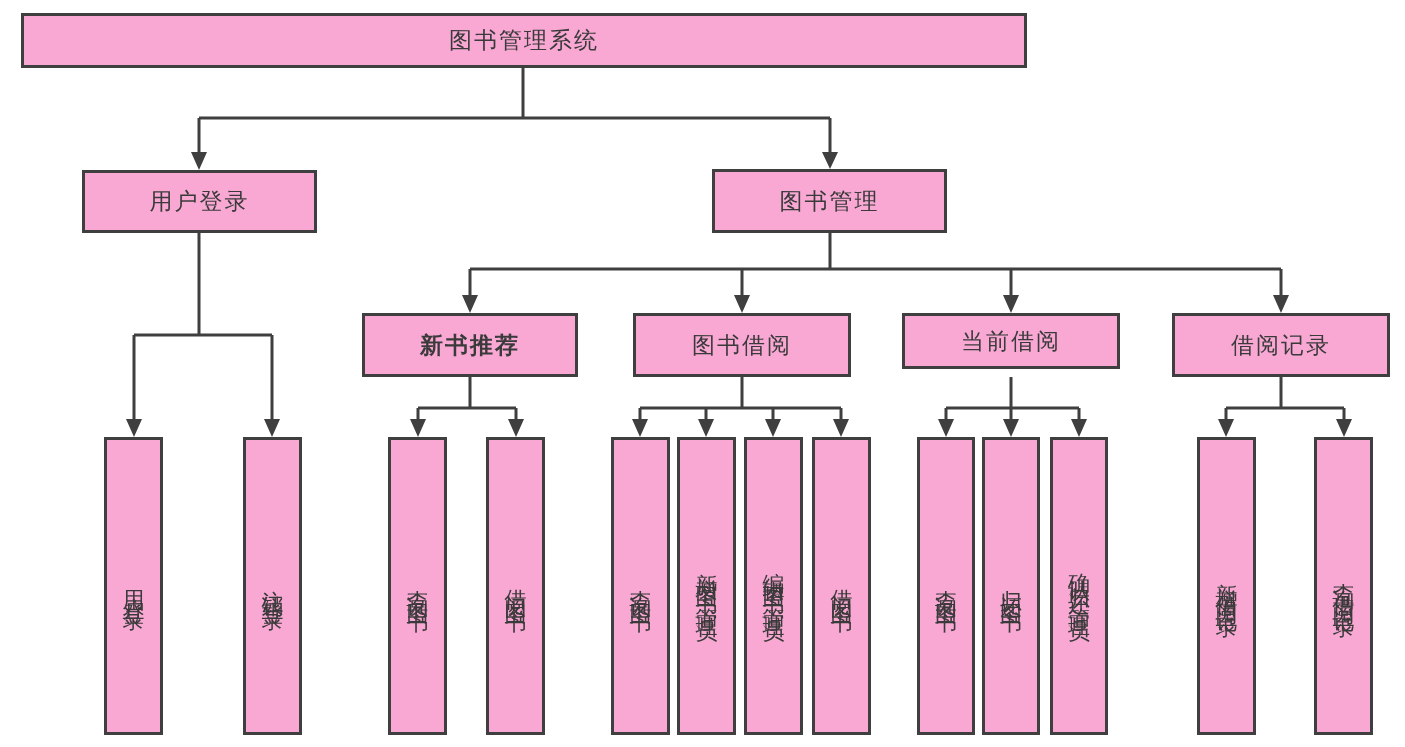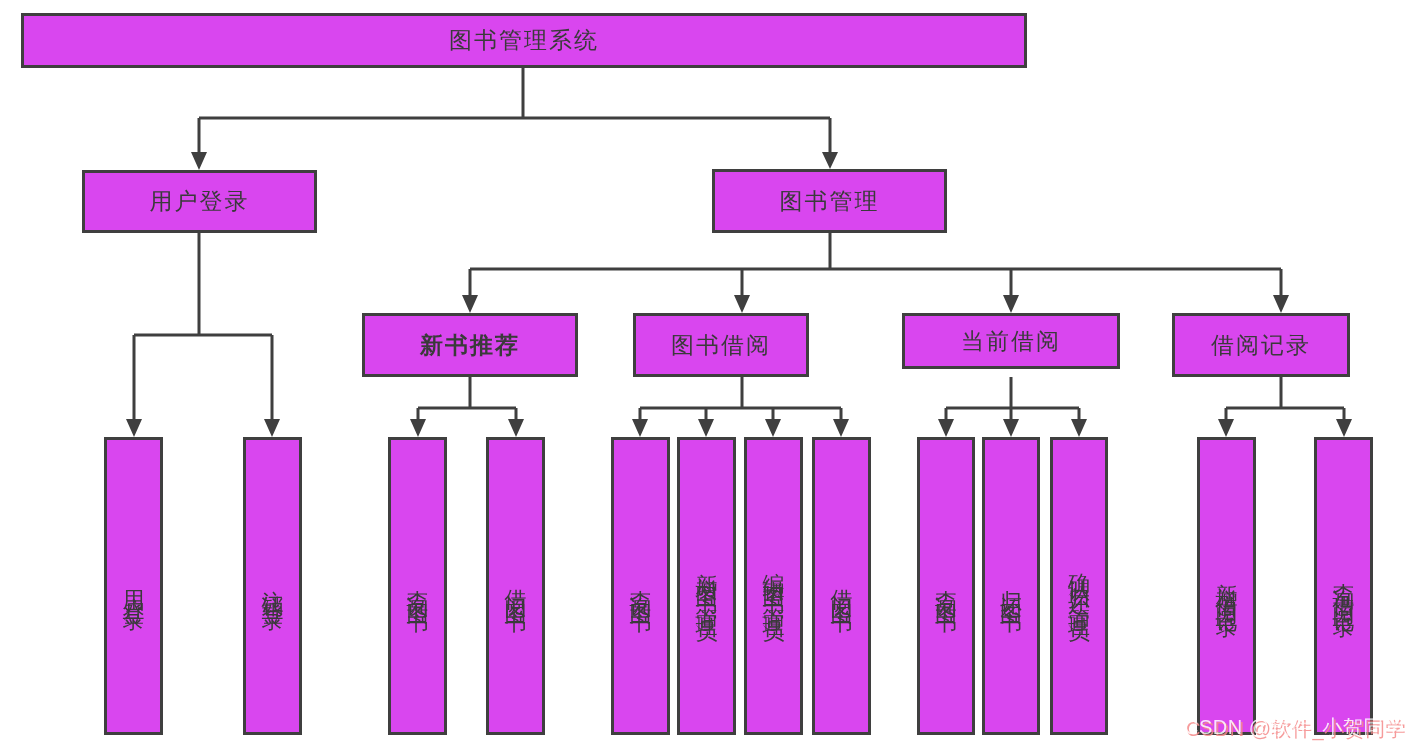--- a/index.html
+++ b/index.html
@@ -26,21 +26,21 @@
     stroke: #3f3f3f;
     stroke-width: 3;
   }
   svg.edges path.ar {
     fill: #3f3f3f;
     stroke: none;
   }
   .node {
     position: absolute;
     box-sizing: border-box;
-    background: #d946ef;
+    background: #f9a8d4;
     border: 3px solid #3f3f3f;
     display: flex;
     align-items: center;
     justify-content: center;
     color: #3a3a3a;
   }
   .node.h {
     font-size: 23px;
     letter-spacing: 2px;
     white-space: nowrap;
@@ -101,23 +101,23 @@
       <path class="ar" d="M1218 419 L1234 419 L1226 437 Z M1336 419 L1352 419 L1344 437 Z"></path>
     </g>
   </svg>
 
   <div class="node h" style="left:21px; top:13px; width:1006px; height:55px;">图书管理系统</div>
 
   <div class="node h" style="left:82px; top:170px; width:235px; height:63px;">用户登录</div>
   <div class="node h" style="left:712px; top:169px; width:235px; height:64px;">图书管理</div>
 
   <div class="node h" style="left:362px; top:313px; width:216px; height:64px;font-weight:bold;">新书推荐</div>
-  <div class="node h" style="left:633px; top:313px; width:176px; height:64px;">图书借阅</div>
+  <div class="node h" style="left:633px; top:313px; width:218px; height:64px;">图书借阅</div>
   <div class="node h" style="left:902px; top:313px; width:218px; height:56px;">当前借阅</div>
-  <div class="node h" style="left:1172px; top:313px; width:178px; height:64px;">借阅记录</div>
+  <div class="node h" style="left:1172px; top:313px; width:218px; height:64px;">借阅记录</div>
 
   <div class="node v" style="left:104px; top:437px; width:59px; height:298px;">
     <span class="vtext">用户登录</span>
   </div>
   <div class="node v" style="left:243px; top:437px; width:59px; height:298px;">
     <span class="vtext">注销登录</span>
   </div>
   <div class="node v" style="left:388px; top:437px; width:59px; height:298px;">
     <span class="vtext">查询图书</span>
   </div>
@@ -145,15 +145,14 @@
   <div class="node v" style="left:1050px; top:437px; width:58px; height:298px;">
     <span class="vtext">确认归还（管理员）</span>
   </div>
   <div class="node v" style="left:1197px; top:437px; width:59px; height:298px;">
     <span class="vtext">新增借阅记录</span>
   </div>
   <div class="node v" style="left:1314px; top:437px; width:59px; height:298px;">
     <span class="vtext">查询借阅记录</span>
   </div>
 
-  <div class="watermark">CSDN @软件_小贺同学</div>
 
 </div>
 
 </body></html>

